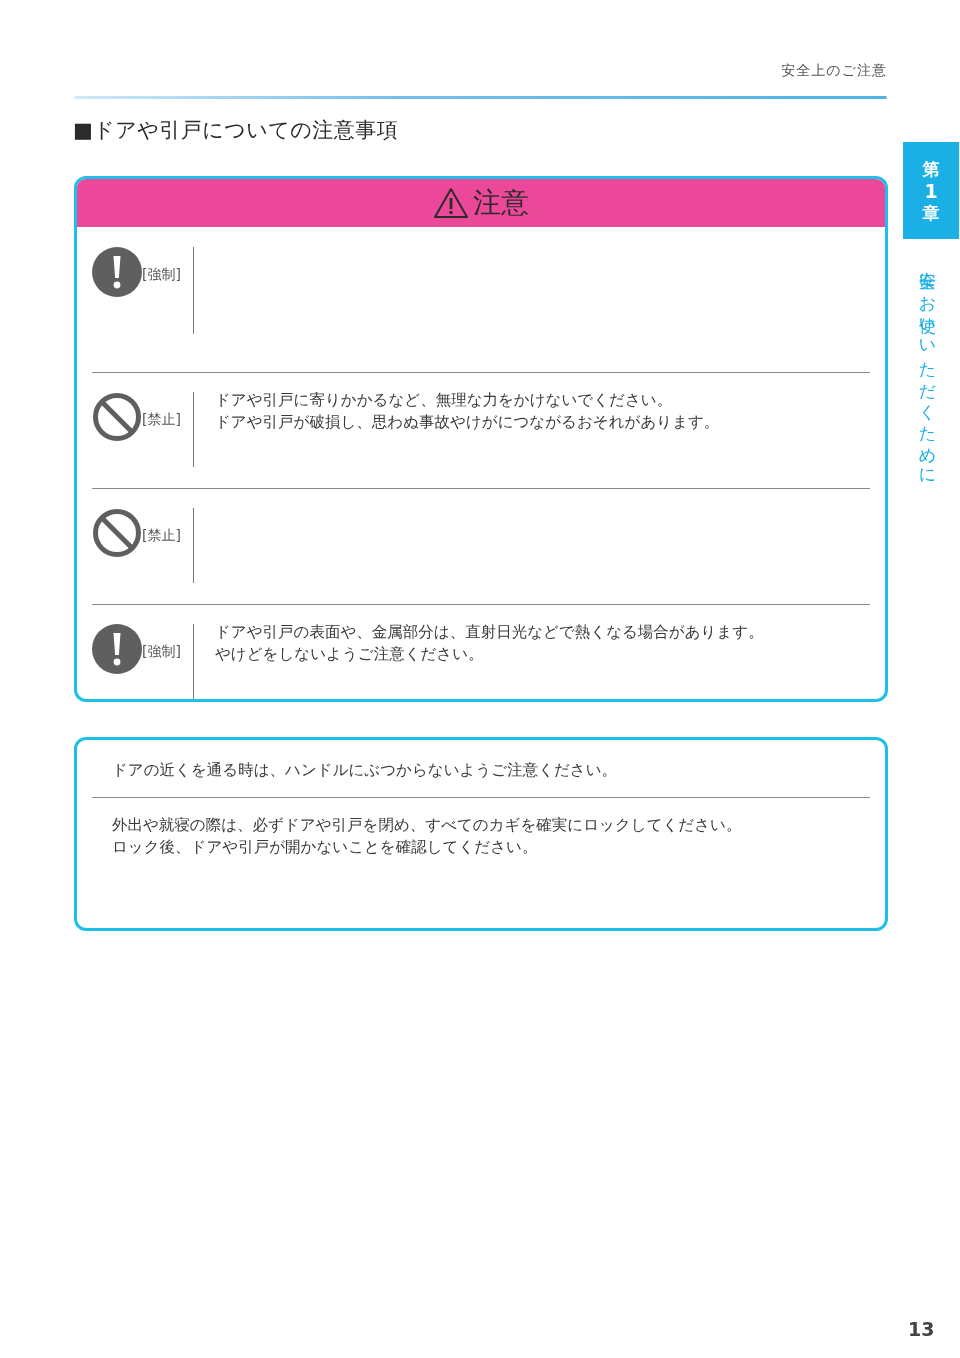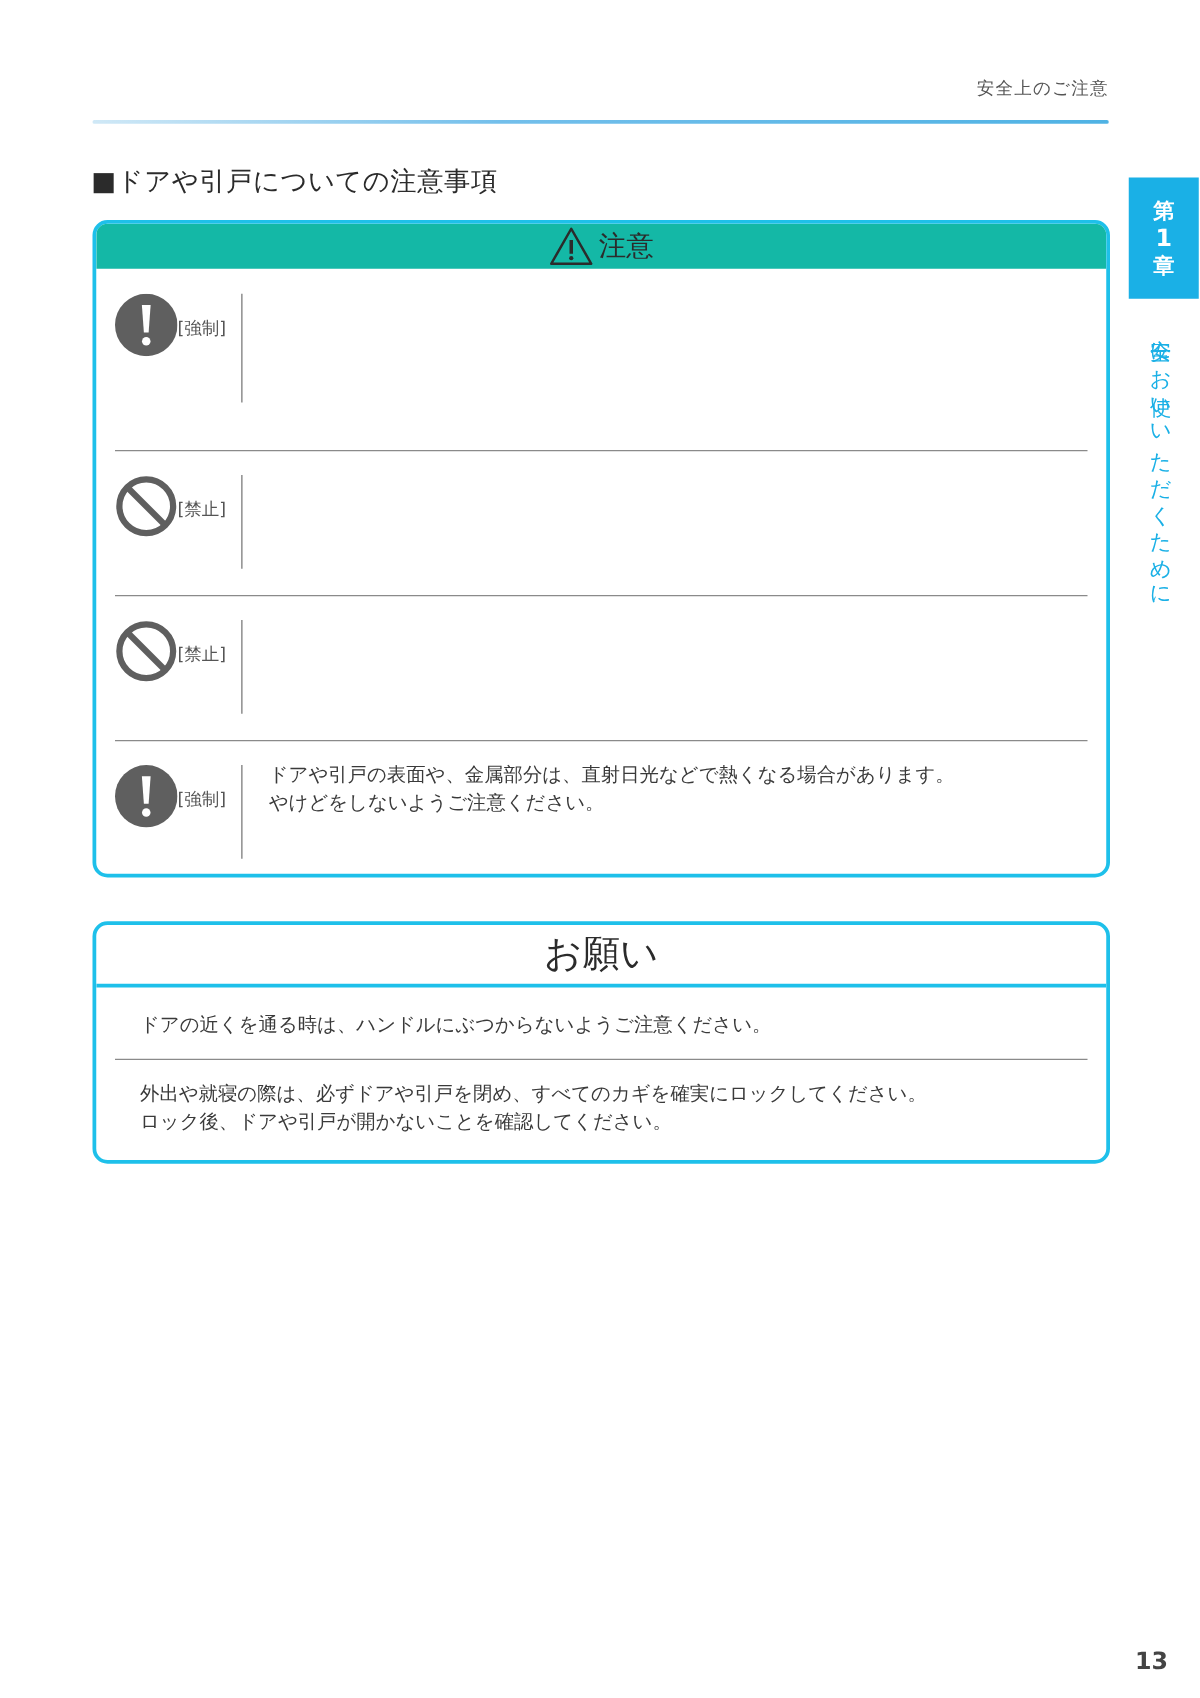--- a/index.html
+++ b/index.html
@@ -11,43 +11,43 @@
   .running-header {
     position: absolute; right: 73px; top: 62px;
     font-size: 14px; color: #555; letter-spacing: 1px; margin-left: 24px;
   }
   .header-rule {
     position: absolute; left: 74px; top: 96px; width: 813px; height: 3px;
     background: linear-gradient(90deg, rgba(120,190,230,0.35), rgba(80,175,230,0.8) 40%, rgba(60,170,225,0.9));
     border-radius: 2px;
   }
   .section-title {
-    position: absolute; left: 73px; top: 131px;
+    position: absolute; left: 73px; top: 116px;
     font-size: 21px; color: #2b2b2b; letter-spacing: 0.5px;
   }
   .chapter-tab {
     position: absolute; left: 903px; top: 142px; width: 56px; height: 97px;
     background: #1ab0e6; color: #fff;
     display: flex; flex-direction: column; align-items: center; justify-content: center;
     font-size: 17px; line-height: 22px; font-weight: bold;
   }
   .chapter-tab .num { font-size: 19px; }
   .chapter-side {
     position: absolute; left: 916px; top: 258px; width: 24px;
     writing-mode: vertical-rl; color: #1ab0e6; font-size: 17px; letter-spacing: 2px;
   }
   .box {
     position: absolute; left: 74px; width: 808px;
     border: 3px solid #1ec0ea; border-radius: 12px; background: #fff; overflow: hidden;
   }
   .caution-box { top: 176px; height: 520px; }
   .caution-header {
-    height: 36px; background: #14b8a6;
+    height: 48px; background: #ec4899;
     display: flex; align-items: center; justify-content: center;
-    font-size: 22px; color: #2b2b2b; gap: 4px;
+    font-size: 28px; color: #2b2b2b; gap: 4px;
   }
   .warn-icon { width: 36px; height: 32px; }
   .row {
     position: relative; margin: 0 15px; border-bottom: 1px solid #8a8a8a;
     display: flex; align-items: flex-start;
   }
   .row:last-child { border-bottom: none; }
   .row-icon-col {
     width: 101px; display: flex; align-items: center;
   }
@@ -110,20 +110,22 @@
 
   <div class="row" style="height:96px;padding-top:19px;">
     <div class="row-icon-col">
       <svg class="row-icon" viewBox="0 0 50 50">
         <circle cx="25" cy="25" r="21.5" fill="none" stroke="#5f5f5f" stroke-width="5"></circle>
         <line x1="10" y1="10" x2="40" y2="40" stroke="#5f5f5f" stroke-width="5"></line>
       </svg>
       <div class="row-label">[禁止]</div>
     </div>
     <div class="row-divider" style="height:75px;"></div>
+    <div class="row-text" style="margin-top:-3px;">ドアや引戸に寄りかかるなど、無理な力をかけないでください。
+ドアや引戸が破損し、思わぬ事故やけがにつながるおそれがあります。</div>
   </div>
 
   <div class="row" style="height:96px;padding-top:19px;">
     <div class="row-icon-col">
       <svg class="row-icon" viewBox="0 0 50 50">
         <circle cx="25" cy="25" r="21.5" fill="none" stroke="#5f5f5f" stroke-width="5"></circle>
         <line x1="10" y1="10" x2="40" y2="40" stroke="#5f5f5f" stroke-width="5"></line>
       </svg>
       <div class="row-label">[禁止]</div>
     </div>
@@ -139,21 +141,18 @@
       </svg>
       <div class="row-label">[強制]</div>
     </div>
     <div class="row-divider" style="height:75px;"></div>
     <div class="row-text" style="margin-top:-3px;">ドアや引戸の表面や、金属部分は、直射日光などで熱くなる場合があります。
 やけどをしないようご注意ください。</div>
   </div>
 </div>
 
 <div class="box request-box">
-  <div class="request-header">
-    <span>お願い</span>
-  </div>
   <div class="req-row first">ドアの近くを通る時は、ハンドルにぶつからないようご注意ください。</div>
   <div class="req-row second">外出や就寝の際は、必ずドアや引戸を閉め、すべてのカギを確実にロックしてください。
 ロック後、ドアや引戸が開かないことを確認してください。</div>
 </div>
 
 <div class="page-number">13</div>
 
 </body></html>

